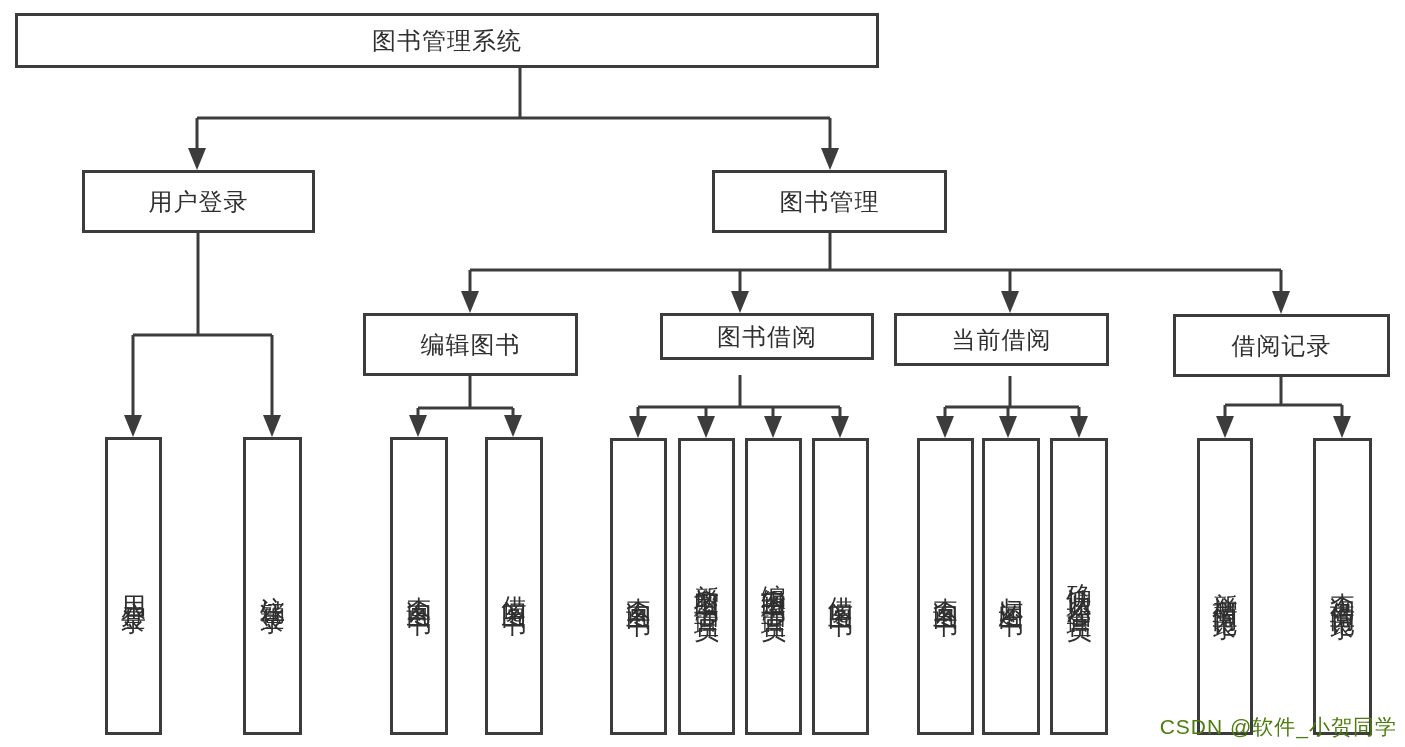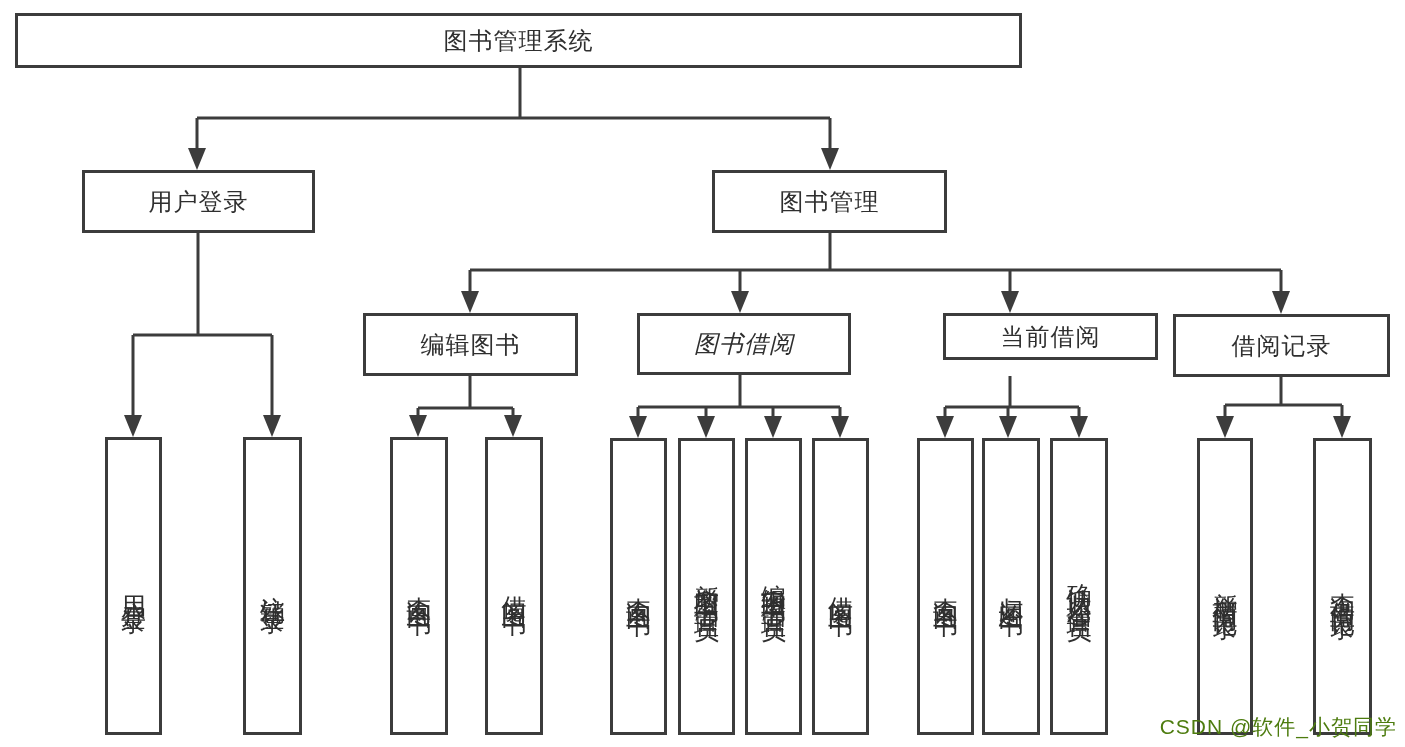--- a/index.html
+++ b/index.html
@@ -80,28 +80,28 @@
       <polygon points="764,416 782,416 773,438"></polygon>
       <polygon points="831,416 849,416 840,438"></polygon>
       <polygon points="936,416 954,416 945,438"></polygon>
       <polygon points="999,416 1017,416 1008,438"></polygon>
       <polygon points="1070,416 1088,416 1079,438"></polygon>
       <polygon points="1216,416 1234,416 1225,438"></polygon>
       <polygon points="1333,416 1351,416 1342,438"></polygon>
     </g>
   </svg>
 
-  <div class="node" style="left:15px;top:13px;width:1007px;height:55px;">图书管理系统</div>
+  <div class="node" style="left:15px;top:13px;width:864px;height:55px;">图书管理系统</div>
 
   <div class="node" style="left:82px;top:170px;width:233px;height:63px;">用户登录</div>
   <div class="node" style="left:712px;top:170px;width:235px;height:63px;">图书管理</div>
 
   <div class="node" style="left:363px;top:313px;width:215px;height:63px;">编辑图书</div>
-  <div class="node" style="left:637px;top:313px;width:214px;height:62px;font-style:italic;">图书借阅</div>
-  <div class="node" style="left:943px;top:313px;width:215px;height:47px;">当前借阅</div>
+  <div class="node" style="left:660px;top:313px;width:214px;height:47px;">图书借阅</div>
+  <div class="node" style="left:894px;top:313px;width:215px;height:53px;">当前借阅</div>
   <div class="node" style="left:1173px;top:314px;width:217px;height:63px;">借阅记录</div>
 
   <div class="vnode" style="left:105px;top:437px;width:57px;height:298px;">
     <span class="vlabel">用户登录</span>
   </div>
   <div class="vnode" style="left:243px;top:437px;width:59px;height:298px;">
     <span class="vlabel">注销登录</span>
   </div>
 
   <div class="vnode" style="left:390px;top:437px;width:58px;height:298px;">

